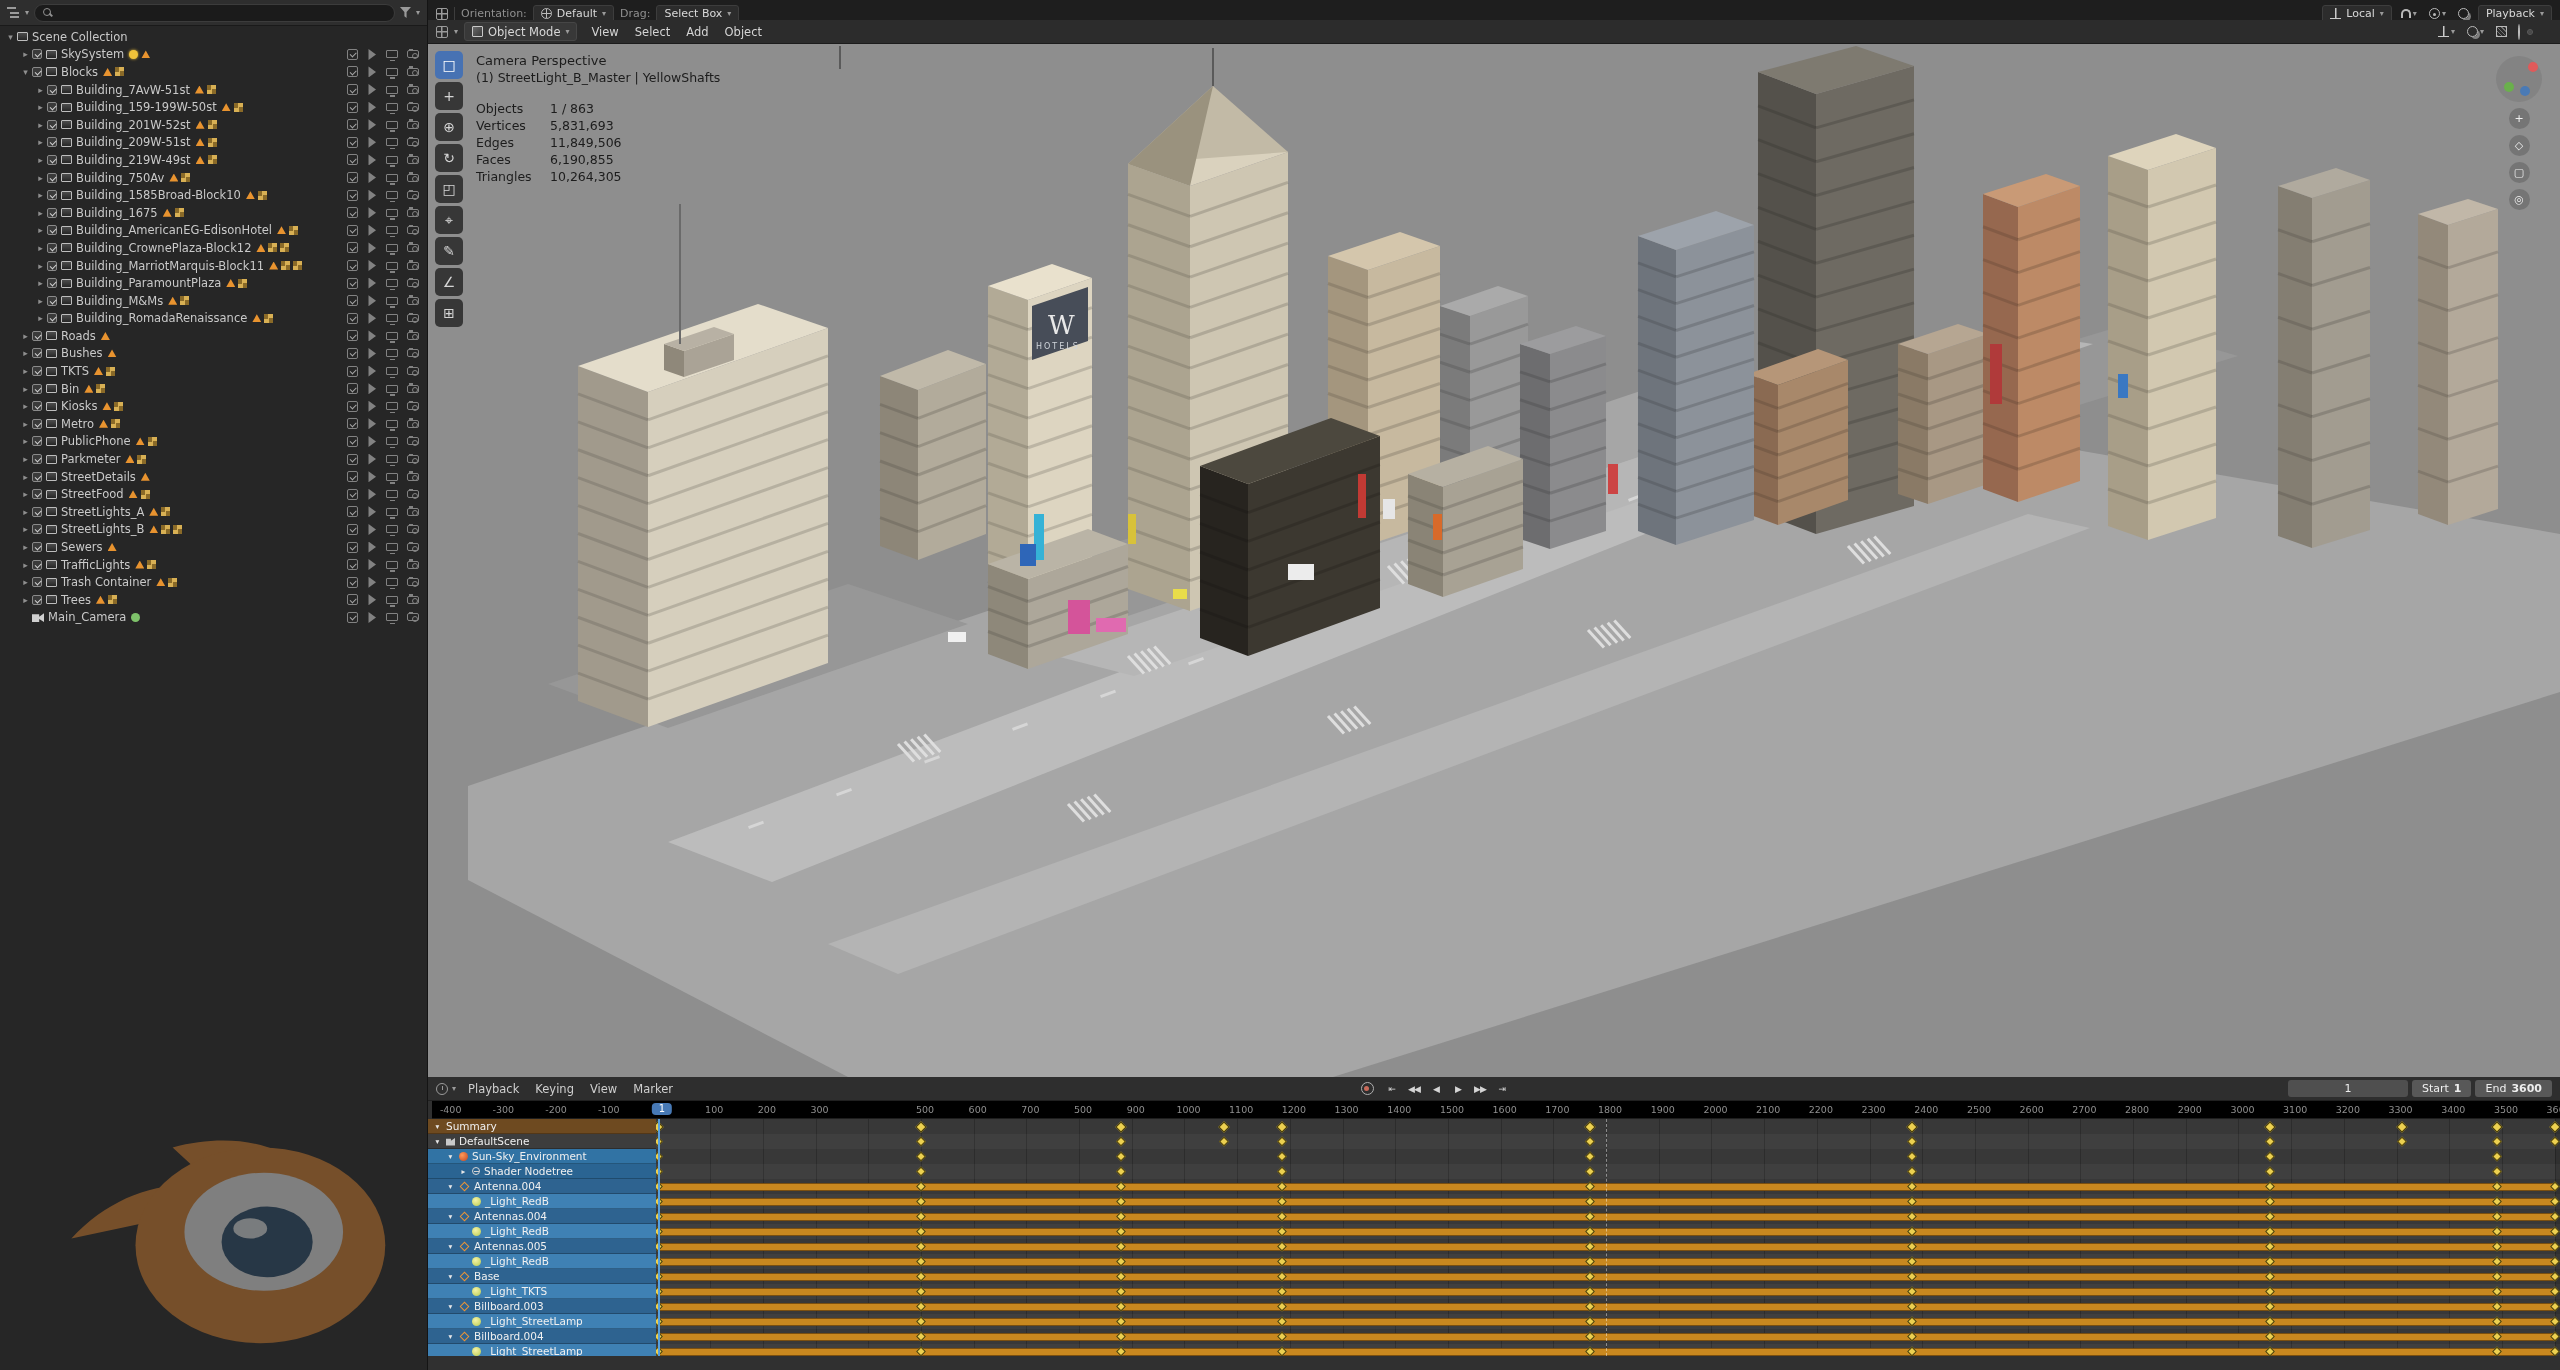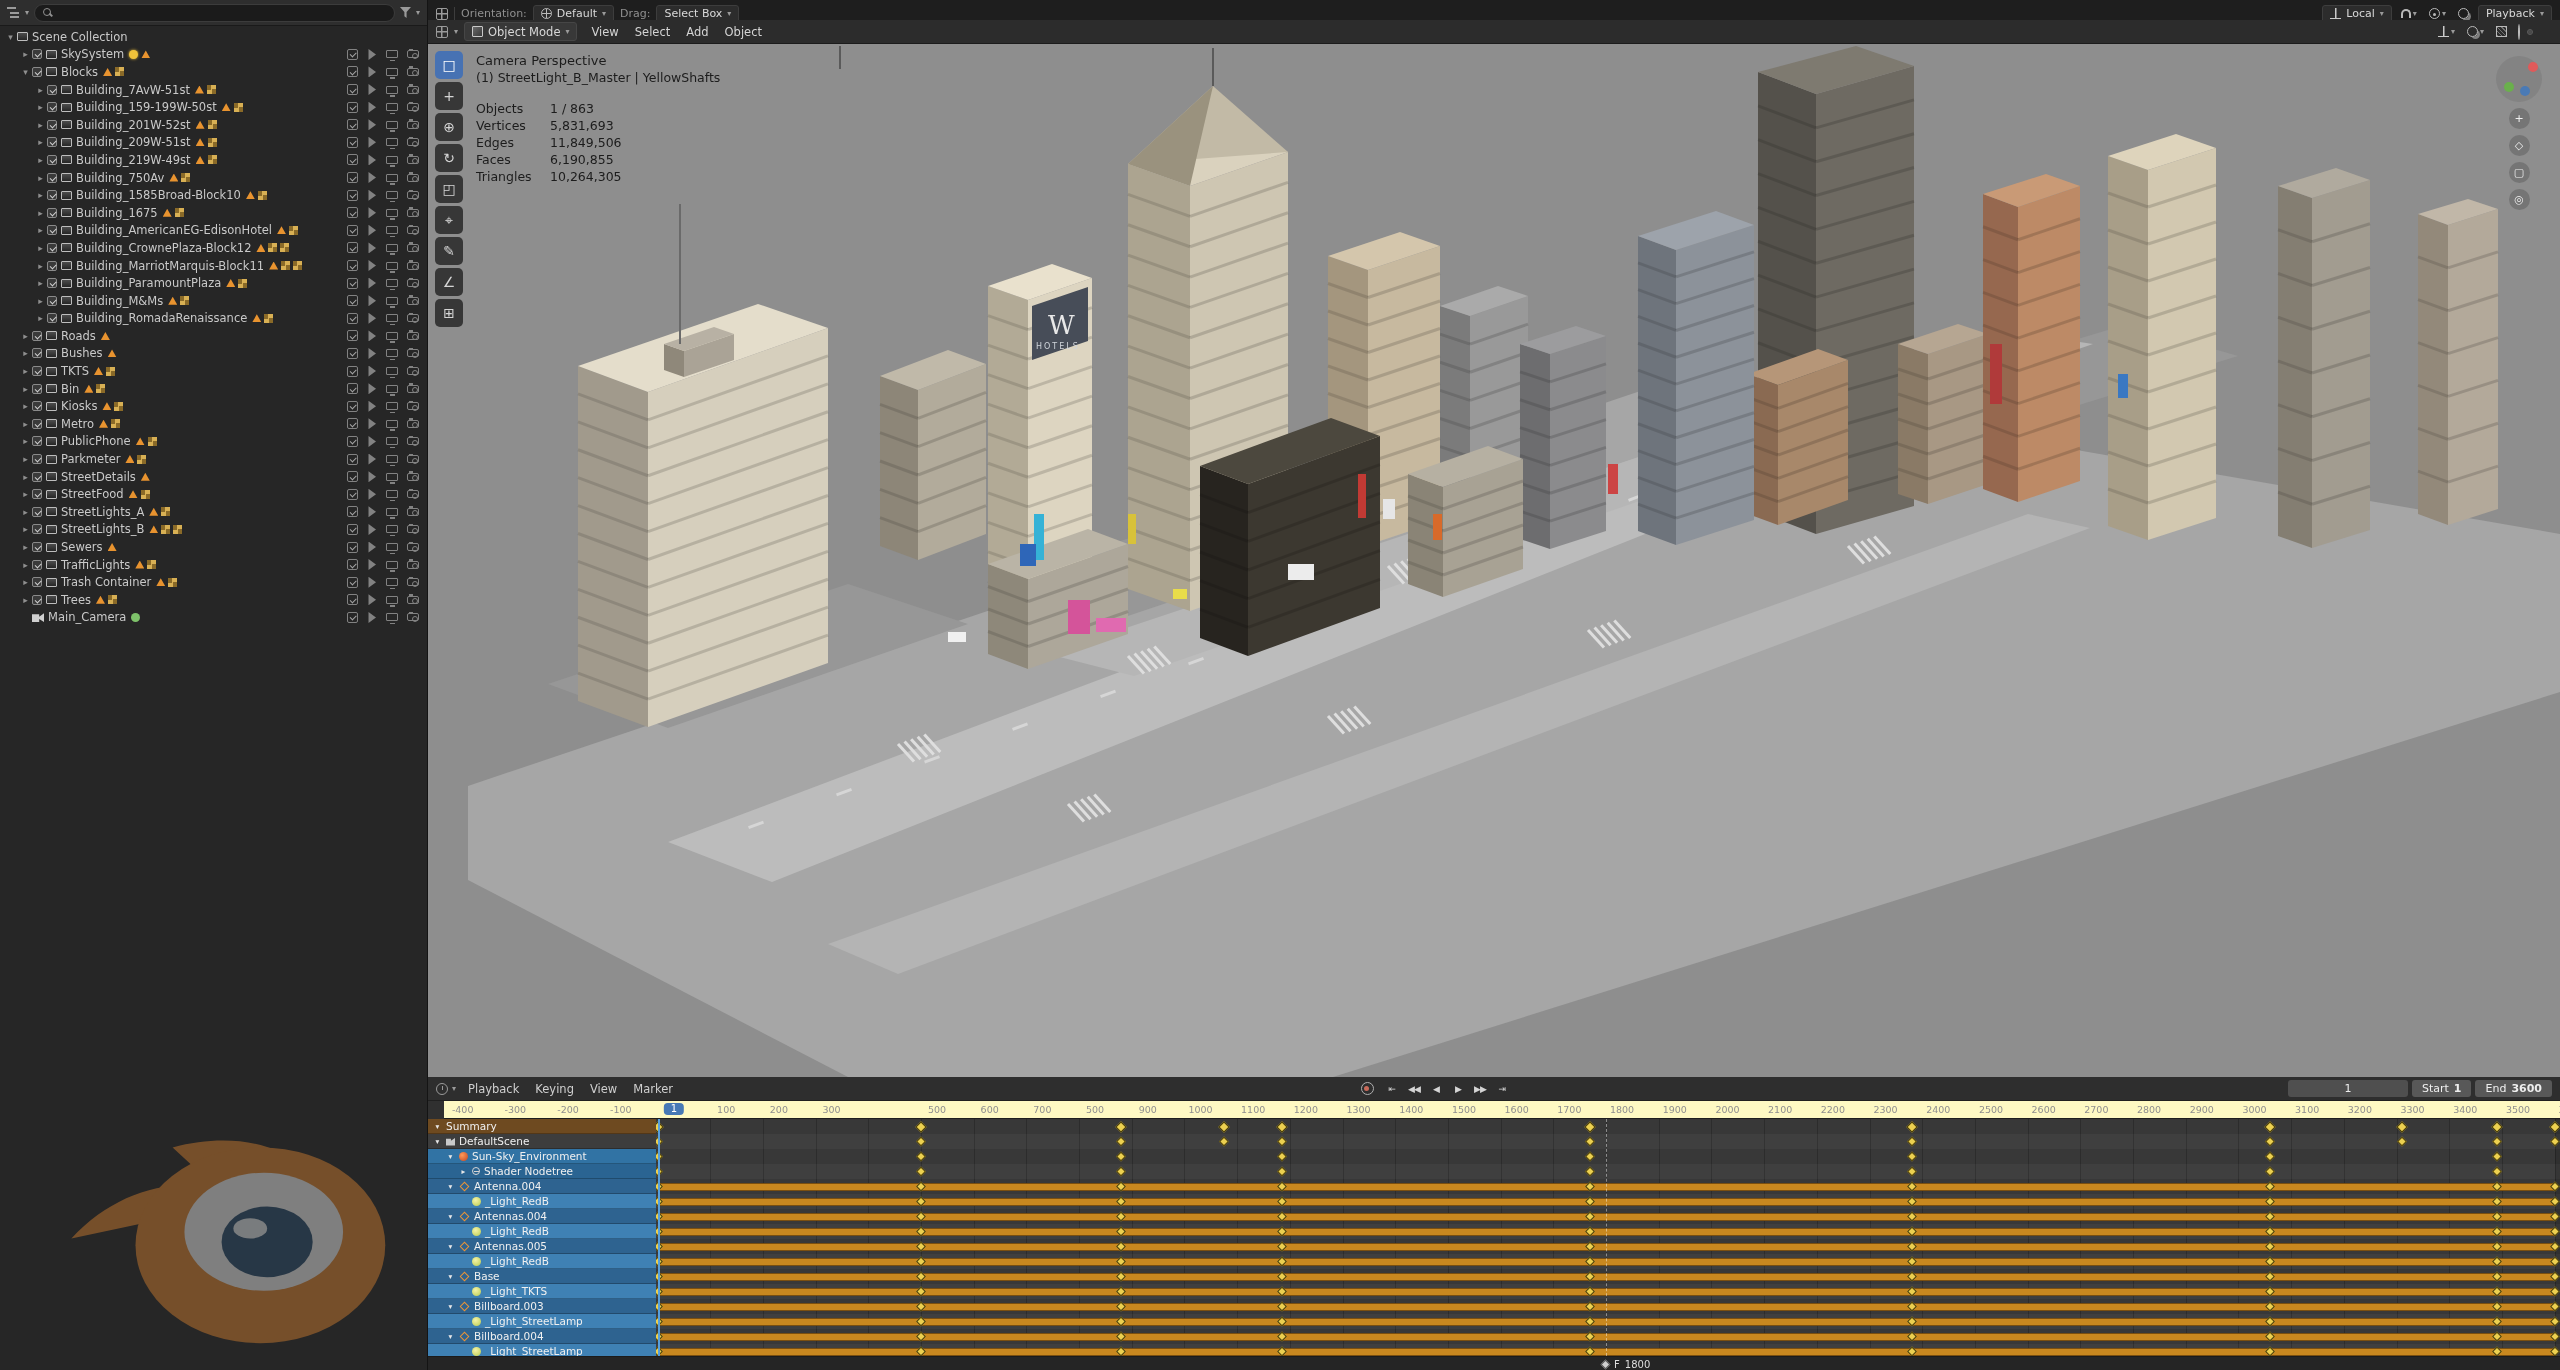--- a/index.html
+++ b/index.html
@@ -92,21 +92,21 @@
   .tlheader{height:24px;background:#2e2e2e;border-bottom:1px solid #202020;display:flex;align-items:center;gap:4px;padding:0 8px;font-size:11.5px;color:#cfcfcf;}
   .i-clock{width:12px;height:12px;border:1.5px solid #9a9a9a;border-radius:50%;}
   .i-clock::after{content:"";position:absolute;left:4.5px;top:2px;width:1.5px;height:4px;background:#9a9a9a;}
   .rec{width:13px;height:13px;border-radius:50%;border:1.5px solid #b0b0b0;position:relative;margin:0 4px;}
   .rec::after{content:"";position:absolute;left:2.5px;top:2.5px;width:5px;height:5px;border-radius:50%;background:#c96a5a;}
   .transport{display:flex;gap:2px;align-items:center;}
   .tbtn{min-width:20px;height:17px;display:flex;align-items:center;justify-content:center;font-size:9px;color:#d5d5d5;border-radius:3px;padding:0 3px;letter-spacing:-1px;}
   .fld{background:#585858;border-radius:3px;padding:2px 10px;font-size:11px;color:#eee;display:inline-flex;gap:5px;}
   .fld.cur{min-width:120px;justify-content:center;background:#4f4f4f;}
   .tlbody{position:absolute;left:0;top:24px;right:0;bottom:0;}
-  .ruler{position:absolute;left:16px;top:0;right:0;height:18px;background:#fef9c3;border-bottom:1px solid #1e1e1e;overflow:hidden;z-index:4;}
+  .ruler{position:absolute;left:4px;top:0;right:0;height:18px;background:#000000;border-bottom:1px solid #1e1e1e;overflow:hidden;z-index:4;}
   .tick{position:absolute;top:3px;font-size:9.5px;color:#8f8f8f;transform:translateX(-50%);}
   .tlcontent{position:absolute;left:0;top:18px;right:0;bottom:14px;background:#383838;overflow:hidden;}
   .rowstripe{position:absolute;left:0;right:0;height:15px;}
   .rowstripe.even{background:rgba(255,255,255,.035);}
   .gridline{position:absolute;top:0;bottom:0;width:1px;background:rgba(0,0,0,.20);}
   .afterend{position:absolute;top:0;bottom:0;background:rgba(0,0,0,.14);}
   .keyrow{position:absolute;left:0;right:0;height:15px;}
   .kbar{position:absolute;top:3.5px;height:8px;background:#c9881f;border:1px solid #7a4f10;border-radius:1px;}
   .key{position:absolute;top:4px;width:7px;height:7px;background:#ecd050;border:1px solid #453a08;transform:translateX(-50%) rotate(45deg);}
   .key.sum{width:8px;height:8px;top:3.5px;}
@@ -1646,24 +1646,18 @@
             <span class="chv">▾</span>
             <span class="ci ic-obj"></span>
             <span>Billboard.004</span>
           </div>
           <div class="channel ch-act" style="padding-left: 31px;">
             <span class="chv"></span>
             <span class="ci ic-bulb"></span>
             <span>_Light_StreetLamp</span>
           </div>
         </div>
-      <div class="markers" id="markers">
-          <div class="marker" style="left: 1174.07px;">
-            <span class="mdia"></span>
-            <span>F_1800</span>
-          </div>
-        </div>
     <div class="playhead" style="left: 230px;"></div>
         <div class="markerline" style="left: 1178.07px;"></div>
       </div>
   </div>
 
 </div>
 
 </body></html>

